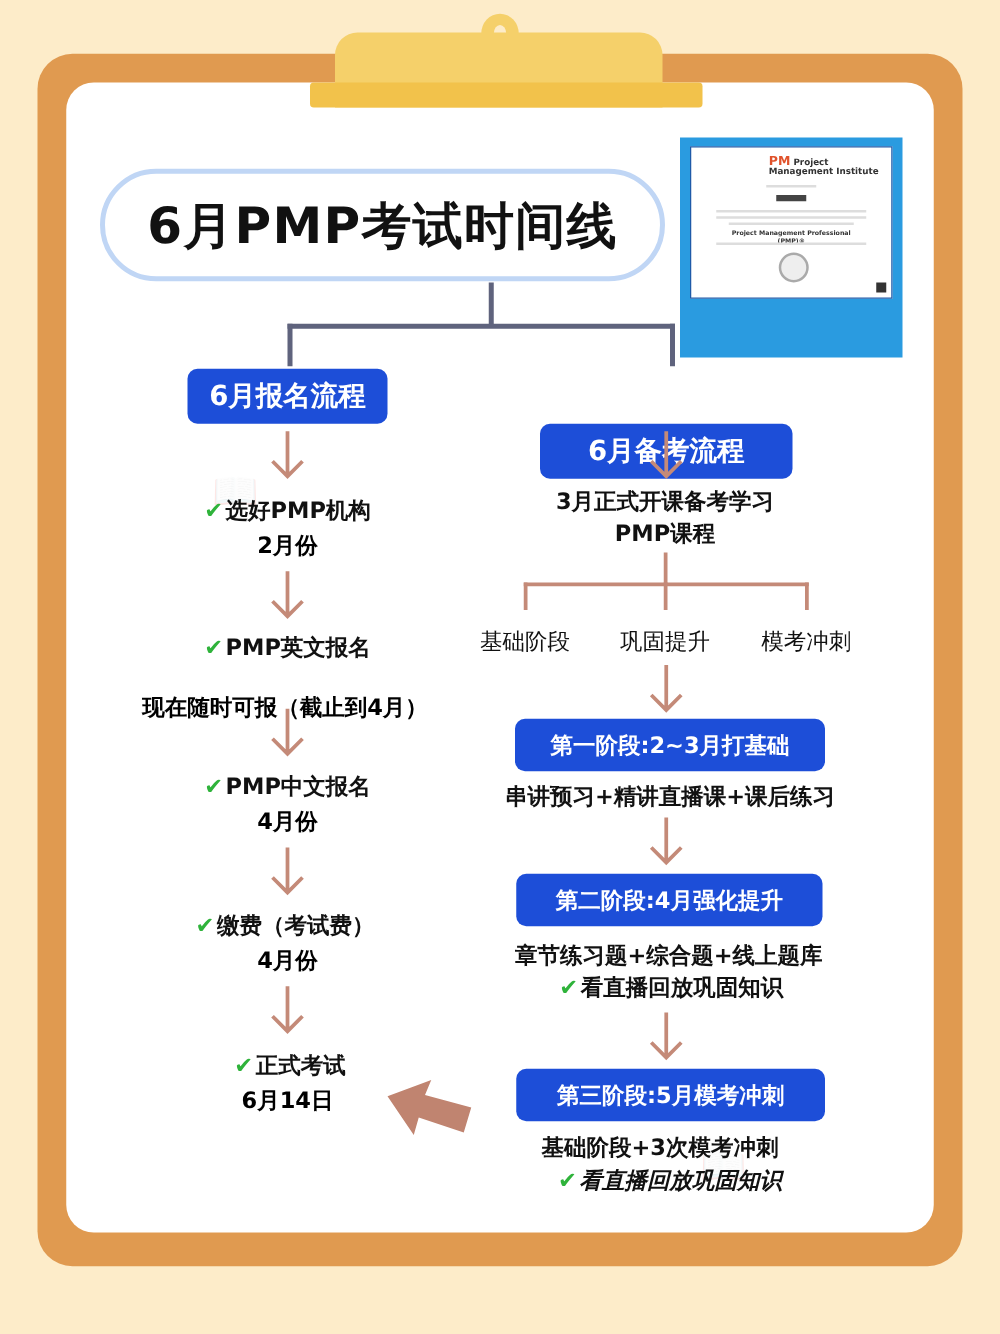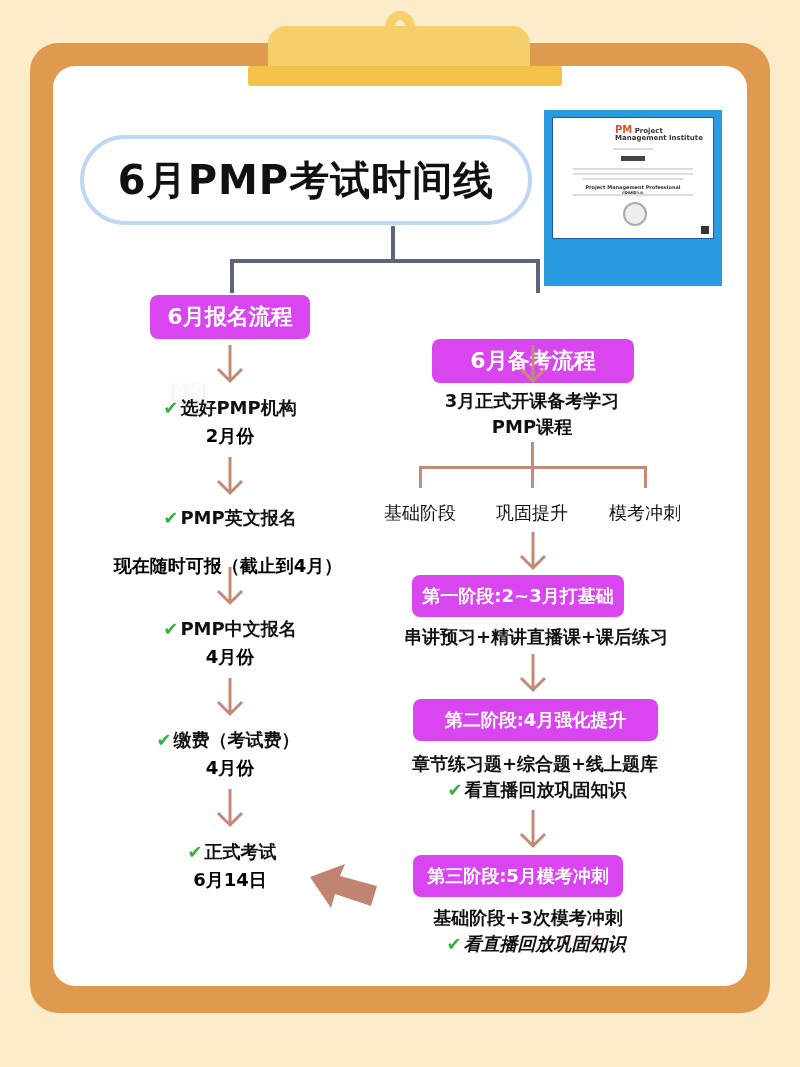--- a/index.html
+++ b/index.html
@@ -21,21 +21,21 @@
   .cert-logo { position:absolute; left:62px; top:8px; font-size:7px; color:#333; font-weight:bold; line-height:7px; }
   .cert-logo b { color:#e0522b; font-size:10px; }
   .cert-line { position:absolute; height:2px; background:#ddd; }
   .cert-name { position:absolute; left:30px; top:66px; width:100px; font-size:5px; text-align:center; font-weight:bold; color:#333; }
   .cert-seal { position:absolute; left:70px; top:84px; width:20px; height:20px; border-radius:50%; border:2px solid #aaa; background:#eee; }
   .cert-qr { position:absolute; right:4px; bottom:4px; width:8px; height:8px; background:#333; }
 
   .vline { position:absolute; background:#5f637d; }
   .hline { position:absolute; background:#5f637d; }
 
-  .pill { position:absolute; background:#d946ef; color:#fff; border-radius:8px; display:flex; align-items:center; justify-content:center; font-weight:bold; }
+  .pill { position:absolute; background:#1d4ed8; color:#fff; border-radius:8px; display:flex; align-items:center; justify-content:center; font-weight:bold; }
   .pill.big { font-size:22px; height:44px; }
   .pill.small { font-size:18px; height:42px; }
 
   .arrow { position:absolute; width:30px; height:42px; }
   .txt { position:absolute; text-align:center; font-size:18px; font-weight:bold; color:#111; white-space:nowrap; transform:translateX(-50%); }
   .green { color:#000000; }
   .chk { color:#2fb33b; font-weight:bold; margin-right:2px; }
 
   .bline { position:absolute; background:#c48a78; }
   .watermark { position:absolute; opacity:0.12; font-size:30px; font-weight:bold; color:#777; }
@@ -130,34 +130,34 @@
 <div class="bline" style="left:531px;top:466px;width:3px;height:22px;"></div>
 <div class="bline" style="left:644px;top:466px;width:3px;height:22px;"></div>
 
 <div class="txt" style="left:420px;top:501px;font-weight:normal;">基础阶段</div>
 <div class="txt" style="left:532px;top:501px;font-weight:normal;">巩固提升</div>
 <div class="txt" style="left:645px;top:501px;font-weight:normal;">模考冲刺</div>
 
 <svg class="arrow" style="left:518px;top:530px;" viewBox="0 0 30 42">
     <path d="M15 2 V38 M3 26 L15 38 L27 26" stroke="#c48a78" stroke-width="3" fill="none"></path>
   </svg>
-<div class="pill small" style="left:412px;top:575px;width:212px;justify-content:center;">
+<div class="pill small" style="left:412px;top:575px;width:248px;justify-content:center;">
     <span>第一阶段:2~3月打基础</span>
   </div>
 <div class="txt" style="left:536px;top:625px;">串讲预习+精讲直播课+课后练习</div>
 
 <svg class="arrow" style="left:518px;top:652px;" viewBox="0 0 30 42">
     <path d="M15 2 V38 M3 26 L15 38 L27 26" stroke="#c48a78" stroke-width="3" fill="none"></path>
   </svg>
 <div class="pill small" style="left:413px;top:699px;width:245px;">
     <span>第二阶段:4月强化提升</span>
   </div>
 <div class="txt" style="left:535px;top:752px;">章节练习题+综合题+线上题库</div>
 <div class="txt" style="left:537px;top:778px;"><span class="chk">✔</span><span>看直播回放巩固知识</span></div>
 
 <svg class="arrow" style="left:518px;top:808px;" viewBox="0 0 30 42">
     <path d="M15 2 V38 M3 26 L15 38 L27 26" stroke="#c48a78" stroke-width="3" fill="none"></path>
   </svg>
-<div class="pill small" style="left:413px;top:855px;width:210px;">
+<div class="pill small" style="left:413px;top:855px;width:247px;">
     <span>第三阶段:5月模考冲刺</span>
   </div>
 <div class="txt" style="left:528px;top:906px;">基础阶段+3次模考冲刺</div>
 <div class="txt" style="left:536px;top:932px;font-style:italic;"><span class="chk">✔</span><span>看直播回放巩固知识</span></div>
 
 </body></html>

